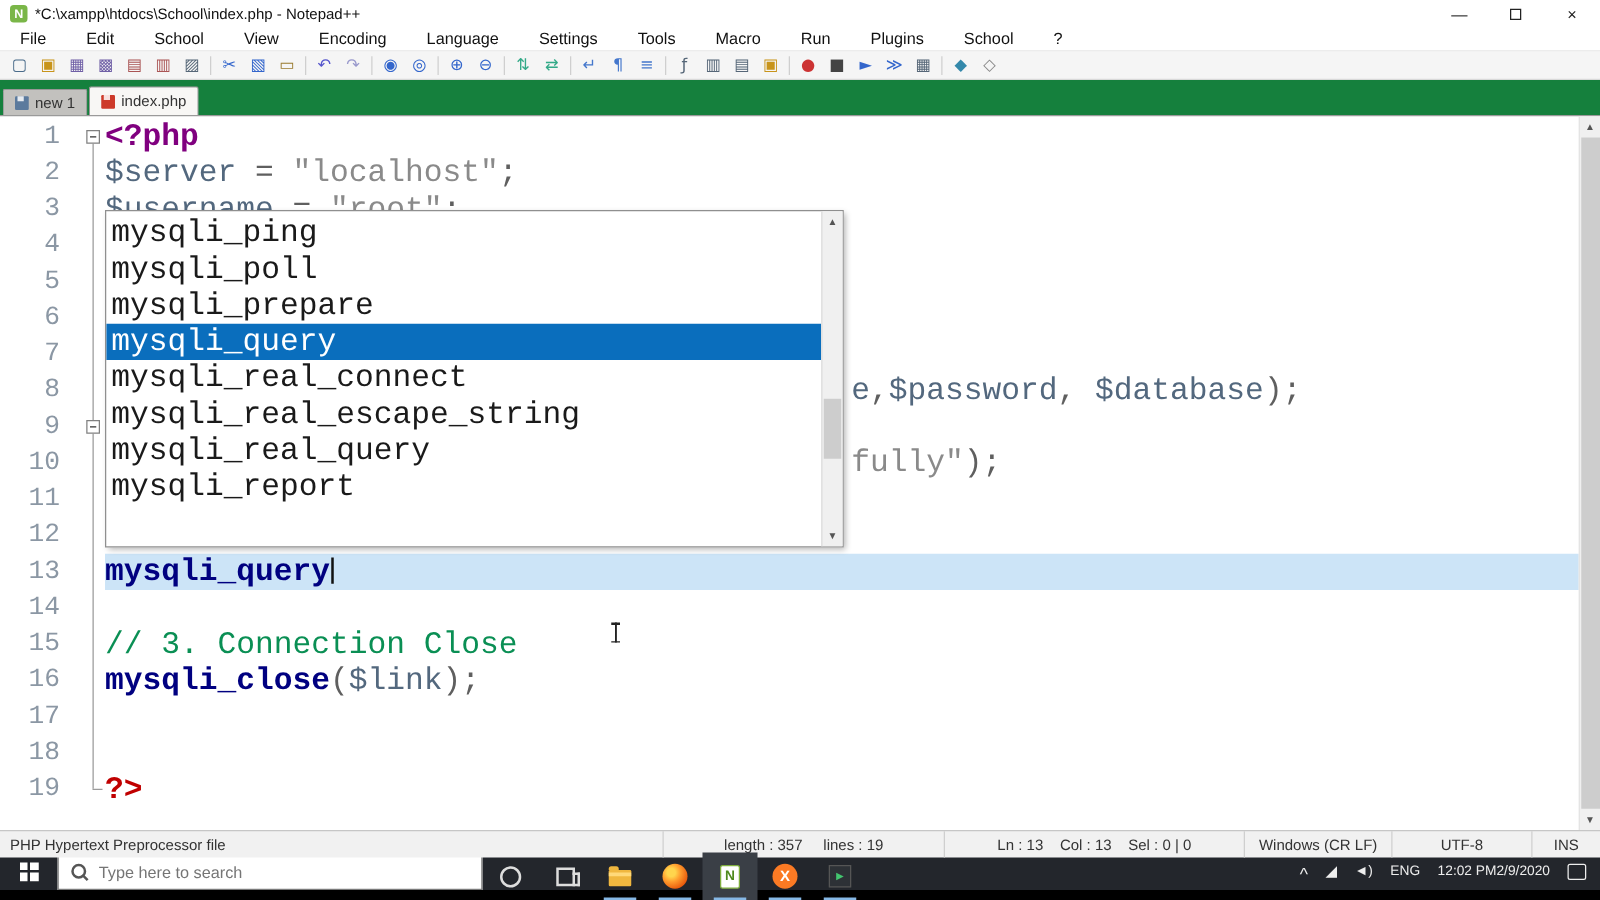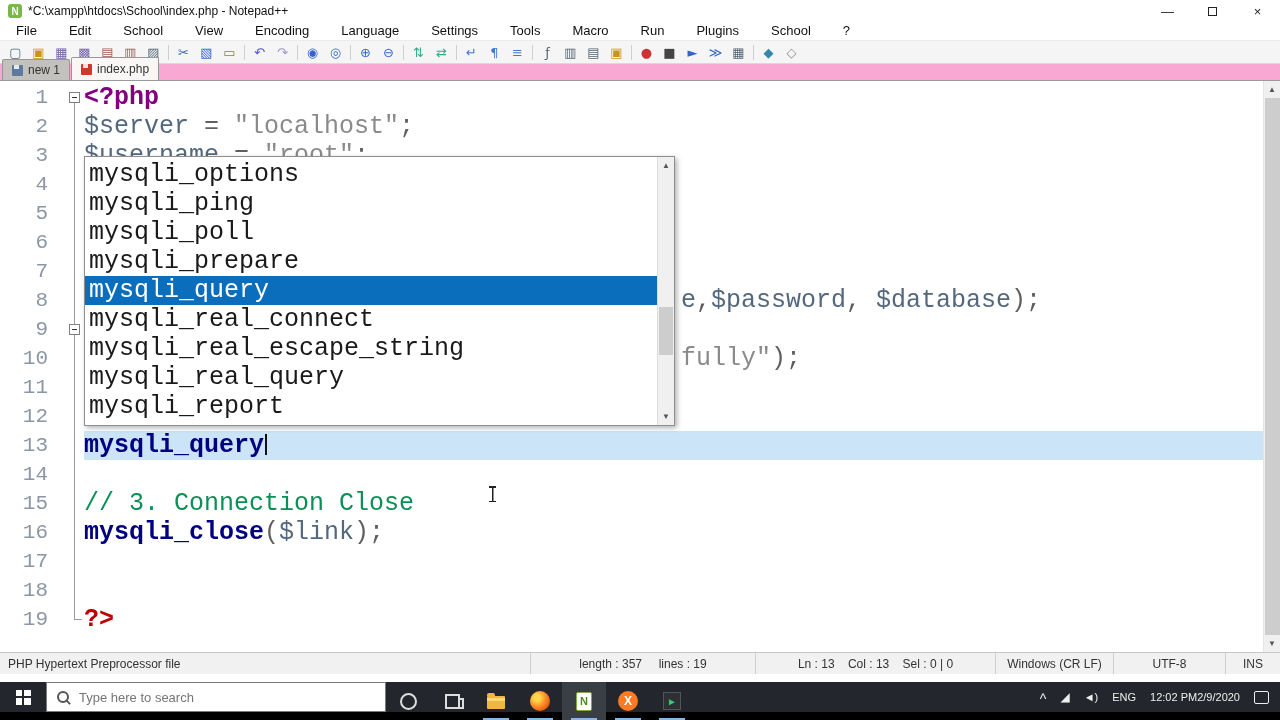--- a/index.html
+++ b/index.html
@@ -21,21 +21,21 @@
   .menu-item { padding:0 16px; line-height:18px; }
 
   
   .toolbar { height:24px; background:#f5f5f5; display:flex; align-items:center; padding-left:4px;
              border-top:1px solid #ececec; border-bottom:1px solid #d9d9d9; }
   .tb-icon { width:23px; height:20px; display:flex; align-items:center; justify-content:center;
              font-size:13px; font-family:"DejaVu Sans",sans-serif; }
   .tb-sep { width:1px; height:15px; background:#cfcfcf; margin:0 3px; }
 
   
-  .tabbar { height:16px; background:#f9a8d4; display:flex; align-items:flex-end; padding-left:2px; gap:1px;text-align:center; }
+  .tabbar { height:28px; background:#15803d; display:flex; align-items:flex-end; padding-left:2px; gap:1px;text-align:center; }
   .tab { height:21px; display:flex; align-items:center; gap:5px; padding:0 9px; font-size:12px;
          background:#c2c1be; border:1px solid #979797; border-bottom:none; border-radius:2px 2px 0 0; color:#333; }
   .tab.active { background:#f8f7f5; height:23px; }
   .floppy { width:11px; height:11px; border-radius:1px; position:relative; }
   .floppy::after { content:""; position:absolute; left:2px; top:0; width:5px; height:4px; background:#fff; opacity:.85; }
 
   
   .editor { position:relative; height:572px; background:#fff; overflow:hidden; border-top:1px solid #9a9a9a; }
   .gutter { position:absolute; left:0; top:0; width:84px; padding-top:2px; }
   .gutter-line { height:29px; line-height:29px; width:84px; padding-right:36px; text-align:right;
@@ -242,21 +242,20 @@
     <div class="fold-margin">
       <div class="fold-line"></div>
       <div class="fold-corner"></div>
     <div class="fold-box" style="top: 11px;"></div>
         <div class="fold-box" style="top: 243px;"></div>
       </div>
     <div class="code"><div class="code-line"><span class="seg-tagopen">&lt;?php</span></div><div class="code-line"><span class="seg-var">$server</span><span class="seg-op"> = </span><span class="seg-str">"localhost"</span><span class="seg-op">;</span></div><div class="code-line"><span class="seg-var">$username</span><span class="seg-op"> = </span><span class="seg-str">"root"</span><span class="seg-op">;</span></div><div class="code-line"></div><div class="code-line"></div><div class="code-line"></div><div class="code-line"></div><div class="code-line"><span class="frag" style="margin-left: 597px;"><span class="seg-var">e</span><span class="seg-op">,</span><span class="seg-var">$password</span><span class="seg-op">, </span><span class="seg-var">$database</span><span class="seg-op">);</span></span></div><div class="code-line"></div><div class="code-line"><span class="frag" style="margin-left: 597px;"><span class="seg-str">fully"</span><span class="seg-op">);</span></span></div><div class="code-line"></div><div class="code-line"></div><div class="code-line current"><span class="seg-func">mysqli_query</span><span class="caret"></span></div><div class="code-line"></div><div class="code-line"><span class="seg-comment">// 3. Connection Close</span></div><div class="code-line"><span class="seg-func">mysqli_close</span><span class="seg-op">(</span><span class="seg-var">$link</span><span class="seg-op">);</span></div><div class="code-line"></div><div class="code-line"></div><div class="code-line"><span class="seg-tagclose">?&gt;</span></div></div>
 
     <div class="autocomplete">
       <div class="ac-items">
-          <div class="ac-item">mysqli_options</div>
           <div class="ac-item">mysqli_ping</div>
           <div class="ac-item">mysqli_poll</div>
           <div class="ac-item">mysqli_prepare</div>
           <div class="ac-item selected">mysqli_query</div>
           <div class="ac-item">mysqli_real_connect</div>
           <div class="ac-item">mysqli_real_escape_string</div>
           <div class="ac-item">mysqli_real_query</div>
           <div class="ac-item">mysqli_report</div>
         </div>
       <div class="ac-scroll">

